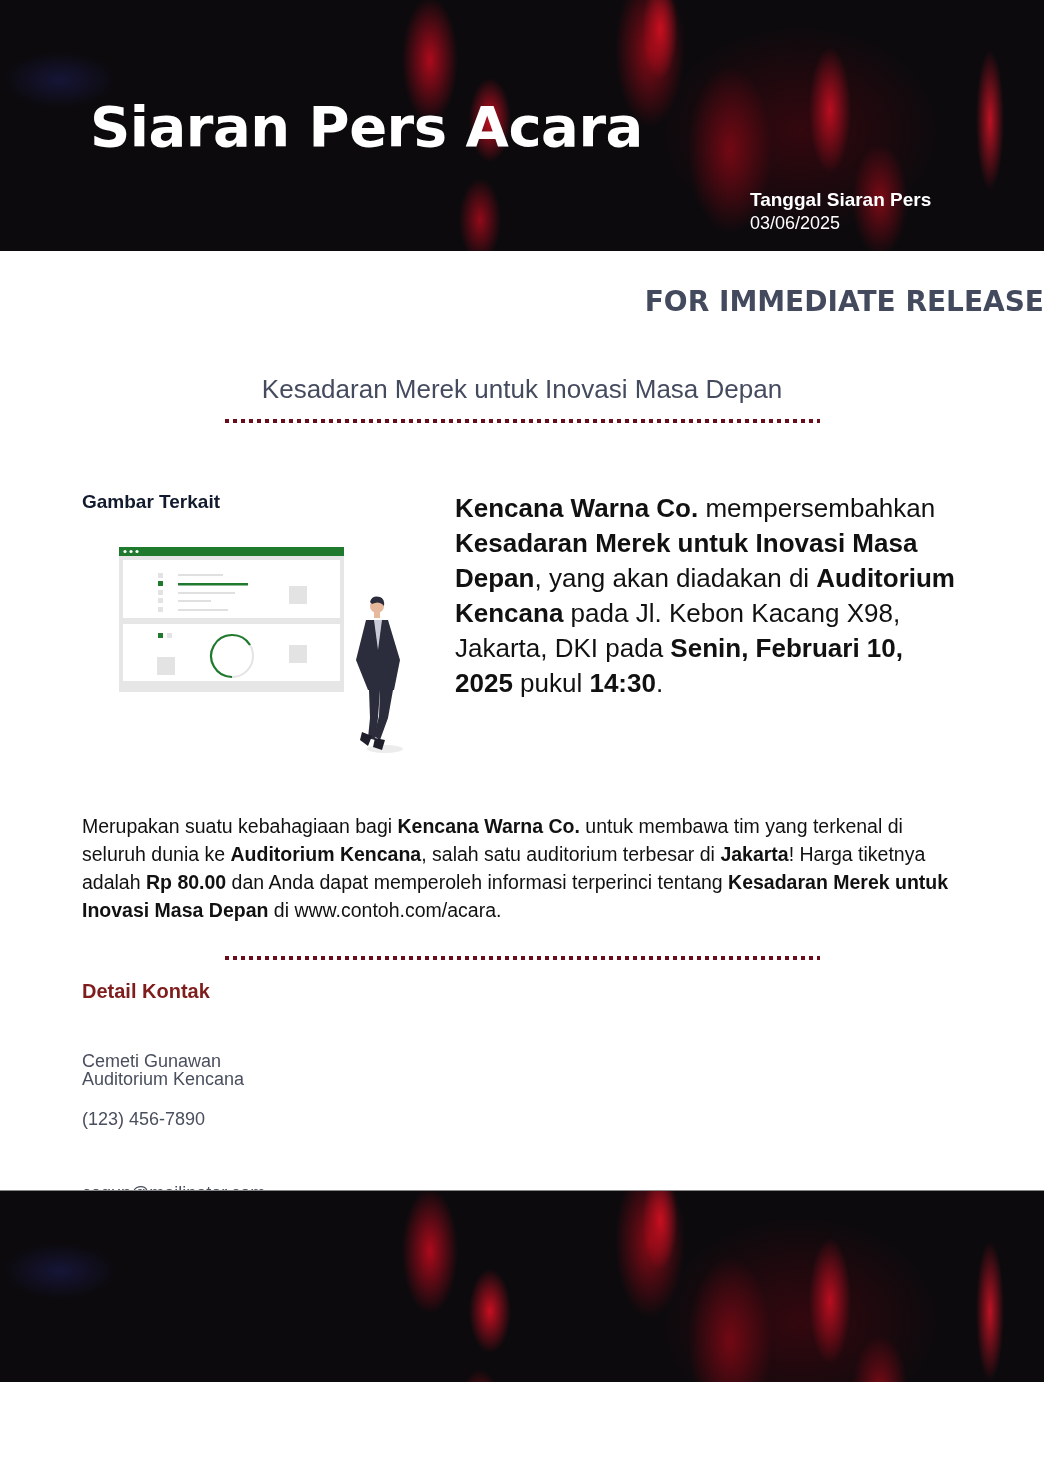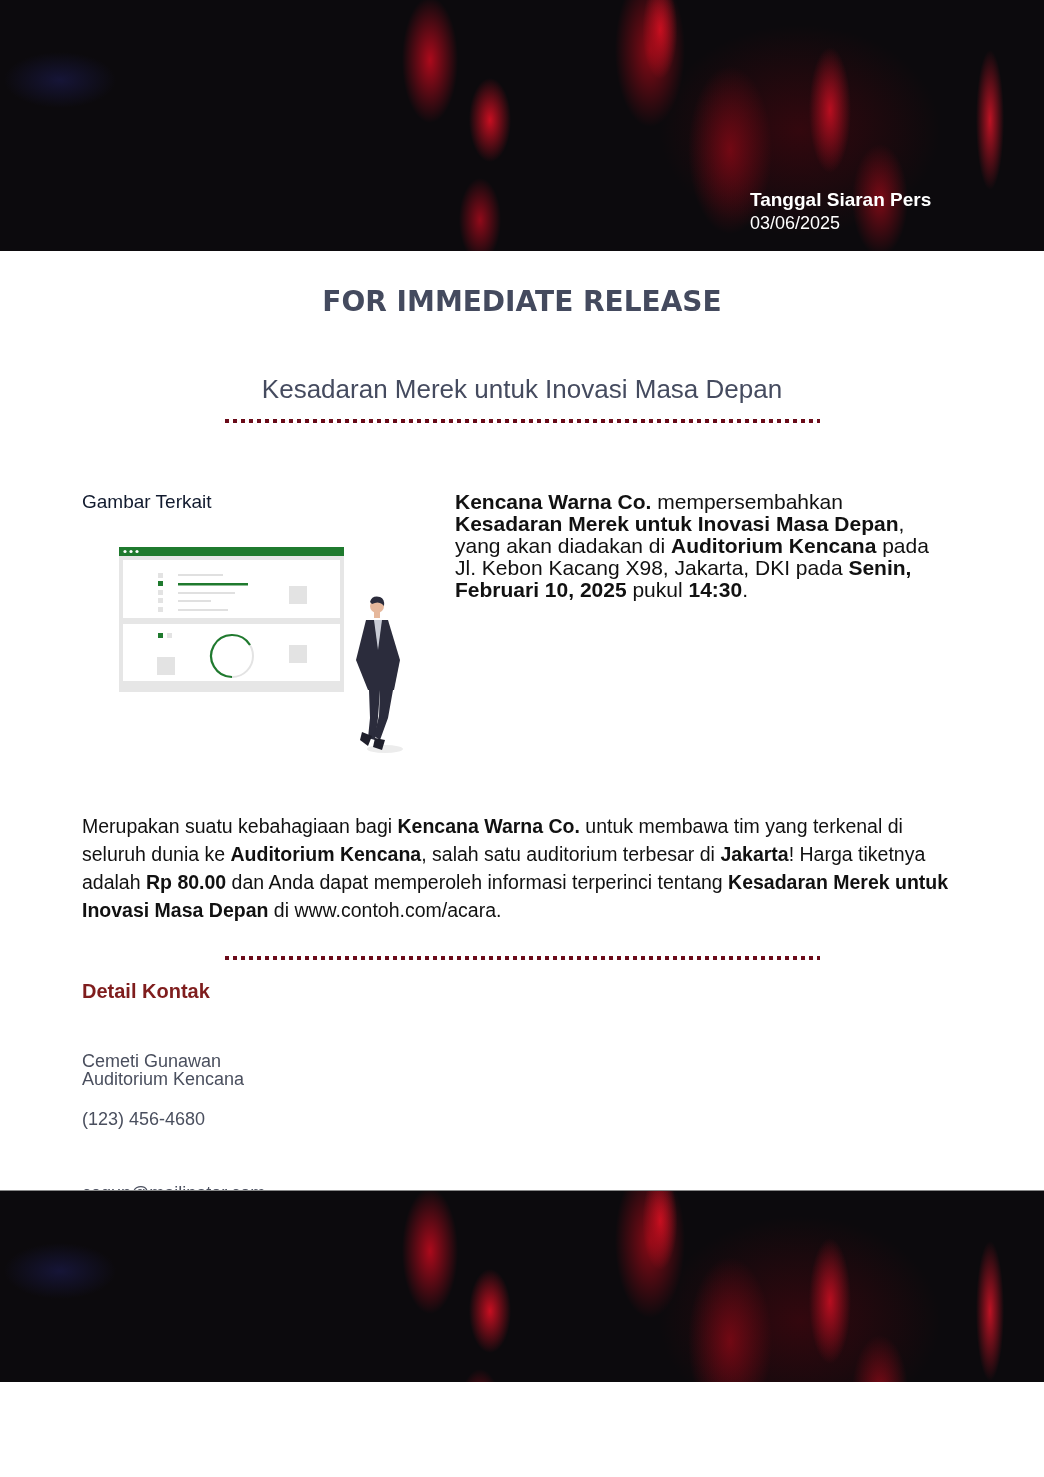--- a/index.html
+++ b/index.html
@@ -33,63 +33,64 @@
   .hero-date-label {
     position: absolute; left: 750px; top: 183px;
     font-size: 19px; font-weight: bold; color: #ffffff; margin-top: 6px;
   }
   .hero-date-value {
     position: absolute; left: 750px; top: 213px;
     font-size: 18px; color: #ffffff;
   }
 
   .release-tag {
-    position: absolute; top: 285px; left: 0; width: 1044px; text-align: center;
+    position: absolute; top: 285px; left: 0; width: 1044px; text-align: right;
     font-family: "DejaVu Sans", sans-serif; font-weight: bold;
     font-size: 28px; color: #444a5e;
   }
   .event-title {
     position: absolute; top: 374px; left: 0; width: 1044px; text-align: center;
     font-size: 26px; color: #454b5f;
   }
   .divider {
     position: absolute; left: 225px; width: 595px; height: 4px;
     background-image: linear-gradient(to right, #6b0c1a 0 4px, transparent 4px 8px);
     background-size: 8px 4px; background-repeat: repeat-x;
   }
 
   .section-label {
     position: absolute; left: 82px; top: 491px;
-    font-size: 19px; font-weight: normal; color: #111a2e;
+    font-size: 19px; font-weight: bold; color: #111a2e;
   }
 
   .illustration { position: absolute; left: 110px; top: 540px; width: 300px; height: 220px; }
 
   .intro {
     position: absolute; left: 455px; top: 491px; width: 500px;
-    font-size: 21px; line-height: 22px; color: #111111;
+    font-size: 26px; line-height: 35px; color: #111111;
   }
   .body-para {
     position: absolute; left: 82px; top: 812px; width: 890px;
     font-size: 19.5px; line-height: 28px; color: #111111;
   }
   b { font-weight: bold; }
 
   .contact-title {
     position: absolute; left: 82px; top: 980px;
     font-size: 20px; font-weight: bold; color: #7f1d1d;
   }
   .contact-line {
     position: absolute; left: 82px; font-size: 18px; color: #4a4f5e;
   }
 </style>
 </head>
 <body>
 
 <div class="hero hero-top">
+  <div class="hero-title">Siaran Pers Acara</div>
   <div class="hero-date-label">Tanggal Siaran Pers</div>
   <div class="hero-date-value">03/06/2025</div>
 </div>
 
 <div class="release-tag">FOR IMMEDIATE RELEASE</div>
 <div class="event-title">Kesadaran Merek untuk Inovasi Masa Depan</div>
 <div class="divider" style="top:419px;"></div>
 
 <div class="section-label">Gambar Terkait</div>
 
@@ -142,16 +143,16 @@
 
 <div class="body-para">
   <span>Merupakan suatu kebahagiaan bagi </span><b>Kencana Warna Co.</b><span> untuk membawa tim yang terkenal di seluruh dunia ke </span><b>Auditorium Kencana</b><span>, salah satu auditorium terbesar di </span><b>Jakarta</b><span>! Harga tiketnya adalah </span><b>Rp 80.00</b><span> dan Anda dapat memperoleh informasi terperinci tentang </span><b>Kesadaran Merek untuk Inovasi Masa Depan</b><span> di www.contoh.com/acara.</span>
 </div>
 
 <div class="divider" style="top:956px;"></div>
 
 <div class="contact-title">Detail Kontak</div>
 <div class="contact-line" style="top:1028px;margin-top:23px;">Cemeti Gunawan</div>
 <div class="contact-line" style="top:1069px;">Auditorium Kencana</div>
-<div class="contact-line" style="top:1109px;">(123) 456-4680</div>
+<div class="contact-line" style="top:1109px;">(123) 456-7890</div>
 <div class="contact-line" style="top:1150px;margin-top:33px;">cegun@mailinator.com</div>
 
 <div class="hero hero-bottom"></div>
 
 </body></html>

